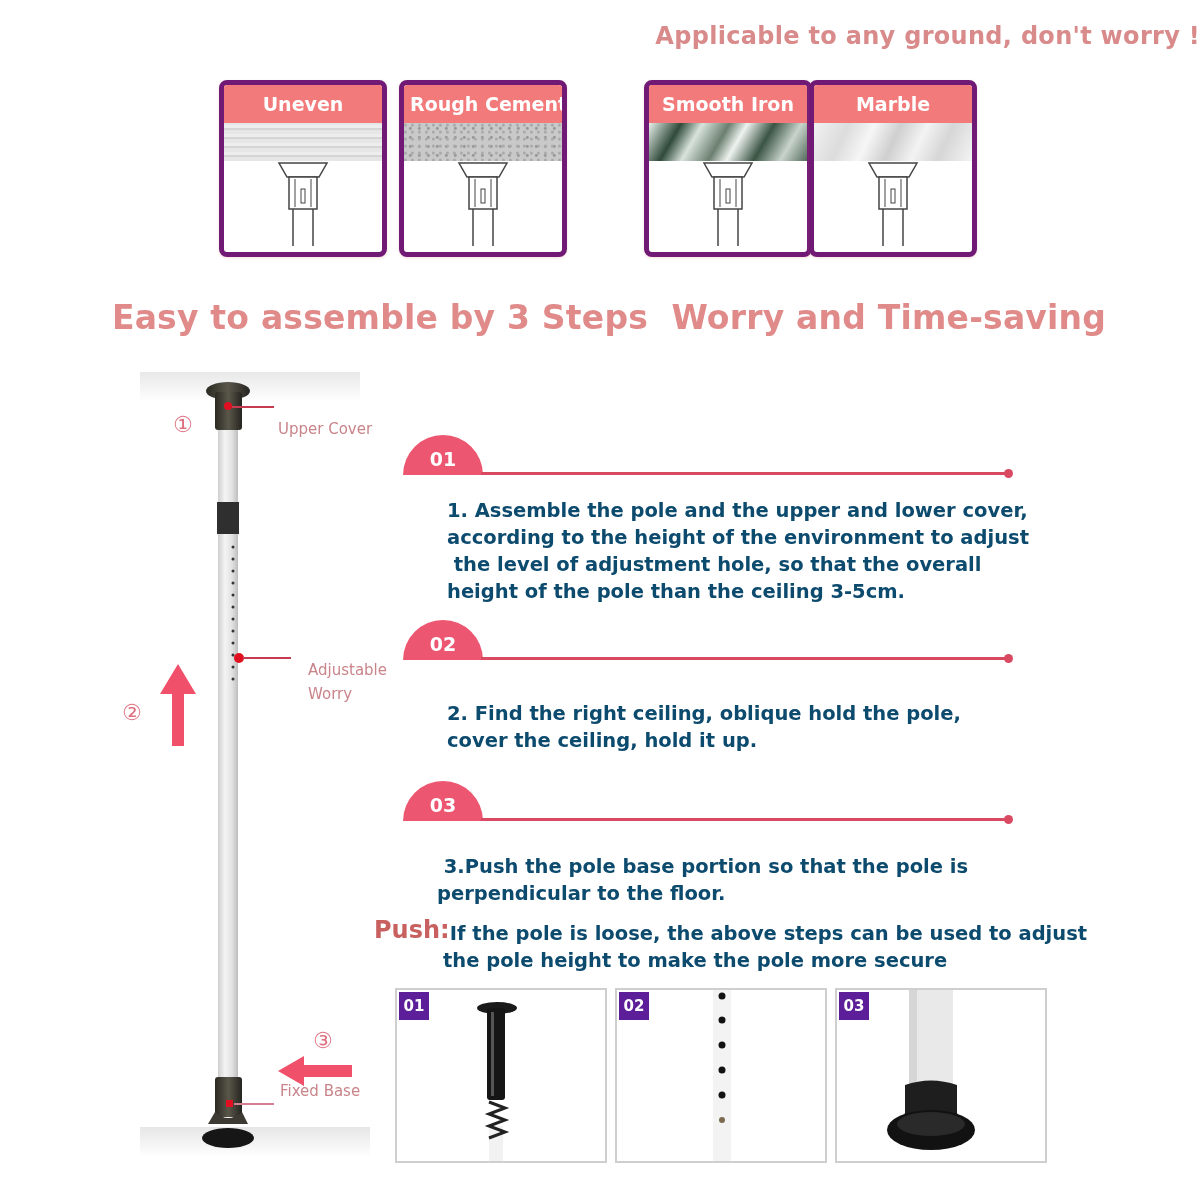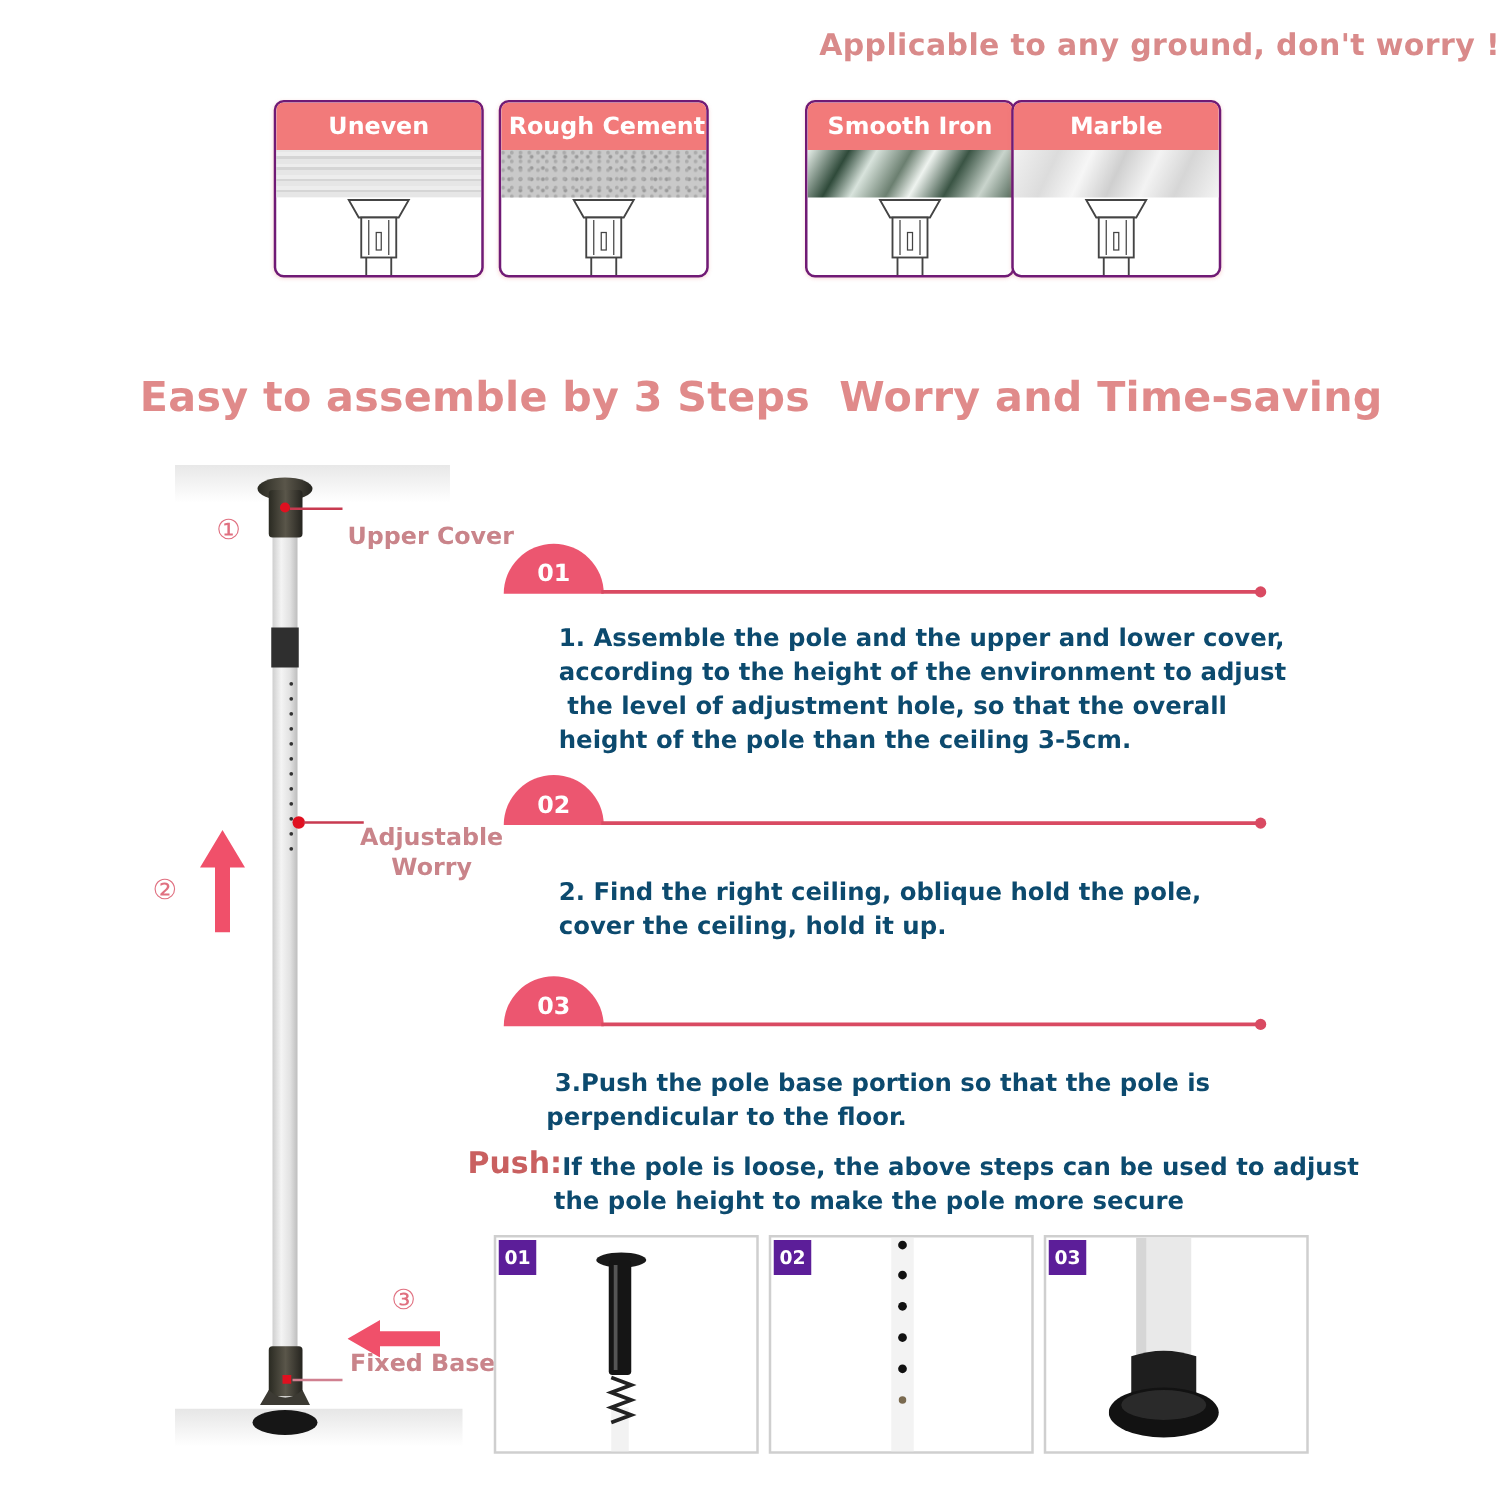--- a/index.html
+++ b/index.html
@@ -5,22 +5,22 @@
   * { box-sizing: border-box; margin: 0; padding: 0; }
   html, body { width: 1200px; height: 1200px; background: #ffffff; overflow: hidden; }
   body { position: relative; font-family: "DejaVu Sans", "Liberation Sans", sans-serif; }
 
   .headline-top {
     position: absolute; top: 22px; left: 0; width: 1200px; text-align: right;
     color: #d98a8a; font-size: 24px; font-weight: bold; letter-spacing: 0.3px;
   }
 
   .surface-card {
-    position: absolute; top: 80px; width: 168px; height: 142px;
-    border: 2px solid #701a75; border-radius: 8px; background: #fff; overflow: hidden;
+    position: absolute; top: 80px; width: 168px; height: 177px;
+    border: 5px solid #701a75; border-radius: 8px; background: #fff; overflow: hidden;
     box-shadow: 0 1px 3px rgba(230,120,120,0.25);
   }
   .surface-card .card-title {
     height: 38px; background: #f27a7a; color: #fff; font-weight: bold;
     font-size: 19px; line-height: 38px; text-align: center; white-space: nowrap; overflow: hidden;
   }
   .surface-card .texture { height: 38px; }
   .tex-uneven { background: repeating-linear-gradient(0deg,#e6e6e6 0 4px,#d5d5d5 4px 6px,#ededed 6px 9px); }
   .tex-cement { background: radial-gradient(circle at 20% 30%,#aaa 1px,transparent 2px),radial-gradient(circle at 70% 60%,#999 1px,transparent 2px),#c9c9c9; background-size: 7px 7px, 9px 9px, auto; }
   .tex-iron { background: linear-gradient(120deg,#e8f0ea 0%,#2f4a3a 18%,#d8e3dc 30%,#6b7f70 45%,#eef3ef 55%,#3a5444 70%,#c9d4cc 85%,#556b5c 100%); }
@@ -29,21 +29,21 @@
 
   .headline-mid {
     position: absolute; top: 298px; left: 0; width: 1218px; text-align: center;
     color: #e08a8a; font-size: 33px; font-weight: bold; letter-spacing: 0.2px; white-space: pre;
   }
 
   .pole-area { position: absolute; left: 120px; top: 372px; width: 300px; height: 790px; }
   .ceiling-shade { position: absolute; left: 20px; top: 0; width: 220px; height: 30px; background: linear-gradient(180deg,#e8e8e8 0%, #ffffff 100%); }
   .floor-shade { position: absolute; left: 20px; top: 755px; width: 230px; height: 30px; background: linear-gradient(0deg,#ffffff 0%, #e6e6e6 100%); }
 
-  .callout-label { position: absolute; color: #c9848a; font-size: 19px; font-weight: bold; line-height: 24px; }
+  .callout-label { position: absolute; color: #c9848a; font-size: 15px; font-weight: normal; line-height: 24px; }
   .circled-num { position: absolute; color: #e07080; font-size: 22px; }
   .callout-line { position: absolute; height: 2px; background: #c83a50; }
   .callout-dot { position: absolute; width: 10px; height: 10px; border-radius: 50%; background: #e01020; }
 
   .step-header { position: absolute; left: 403px; width: 612px; height: 44px; }
   .step-badge {
     position: absolute; left: 0; bottom: 0; width: 80px; height: 40px;
     background: #ec5670; border-radius: 40px 40px 0 0; color: #fff; font-weight: bold;
     font-size: 19px; text-align: center; line-height: 48px;
   }
@@ -156,21 +156,21 @@
     <ellipse cx="108" cy="766" rx="26" ry="10" fill="#161616"></ellipse>
   </svg>
 
   <div class="circled-num" style="left:53px;top:40px;">①</div>
   <div class="callout-dot" style="left:104px;top:30px;width:8px;height:8px;"></div>
   <div class="callout-line" style="left:112px;top:34px;width:42px;"></div>
   <div class="callout-label" style="left:158px;top:45px;">Upper Cover</div>
 
   <div class="callout-dot" style="left:114px;top:281px;"></div>
   <div class="callout-line" style="left:123px;top:285px;width:48px;"></div>
-  <div class="callout-label" style="left:168px;top:286px;text-align:center;">
+  <div class="callout-label" style="left:188px;top:286px;">
     <div>Adjustable</div>
     <div>Worry</div>
   </div>
   <div class="circled-num" style="left:2px;top:328px;">②</div>
   <svg style="position:absolute;left:38px;top:292px;" width="40" height="82" viewBox="0 0 40 82">
     <path d="M20 0 L38 30 H26 V82 H14 V30 H2 Z" fill="#f0506a"></path>
   </svg>
 
   <div class="circled-num" style="left:193px;top:656px;">③</div>
   <svg style="position:absolute;left:158px;top:684px;" width="74" height="30" viewBox="0 0 74 30">

